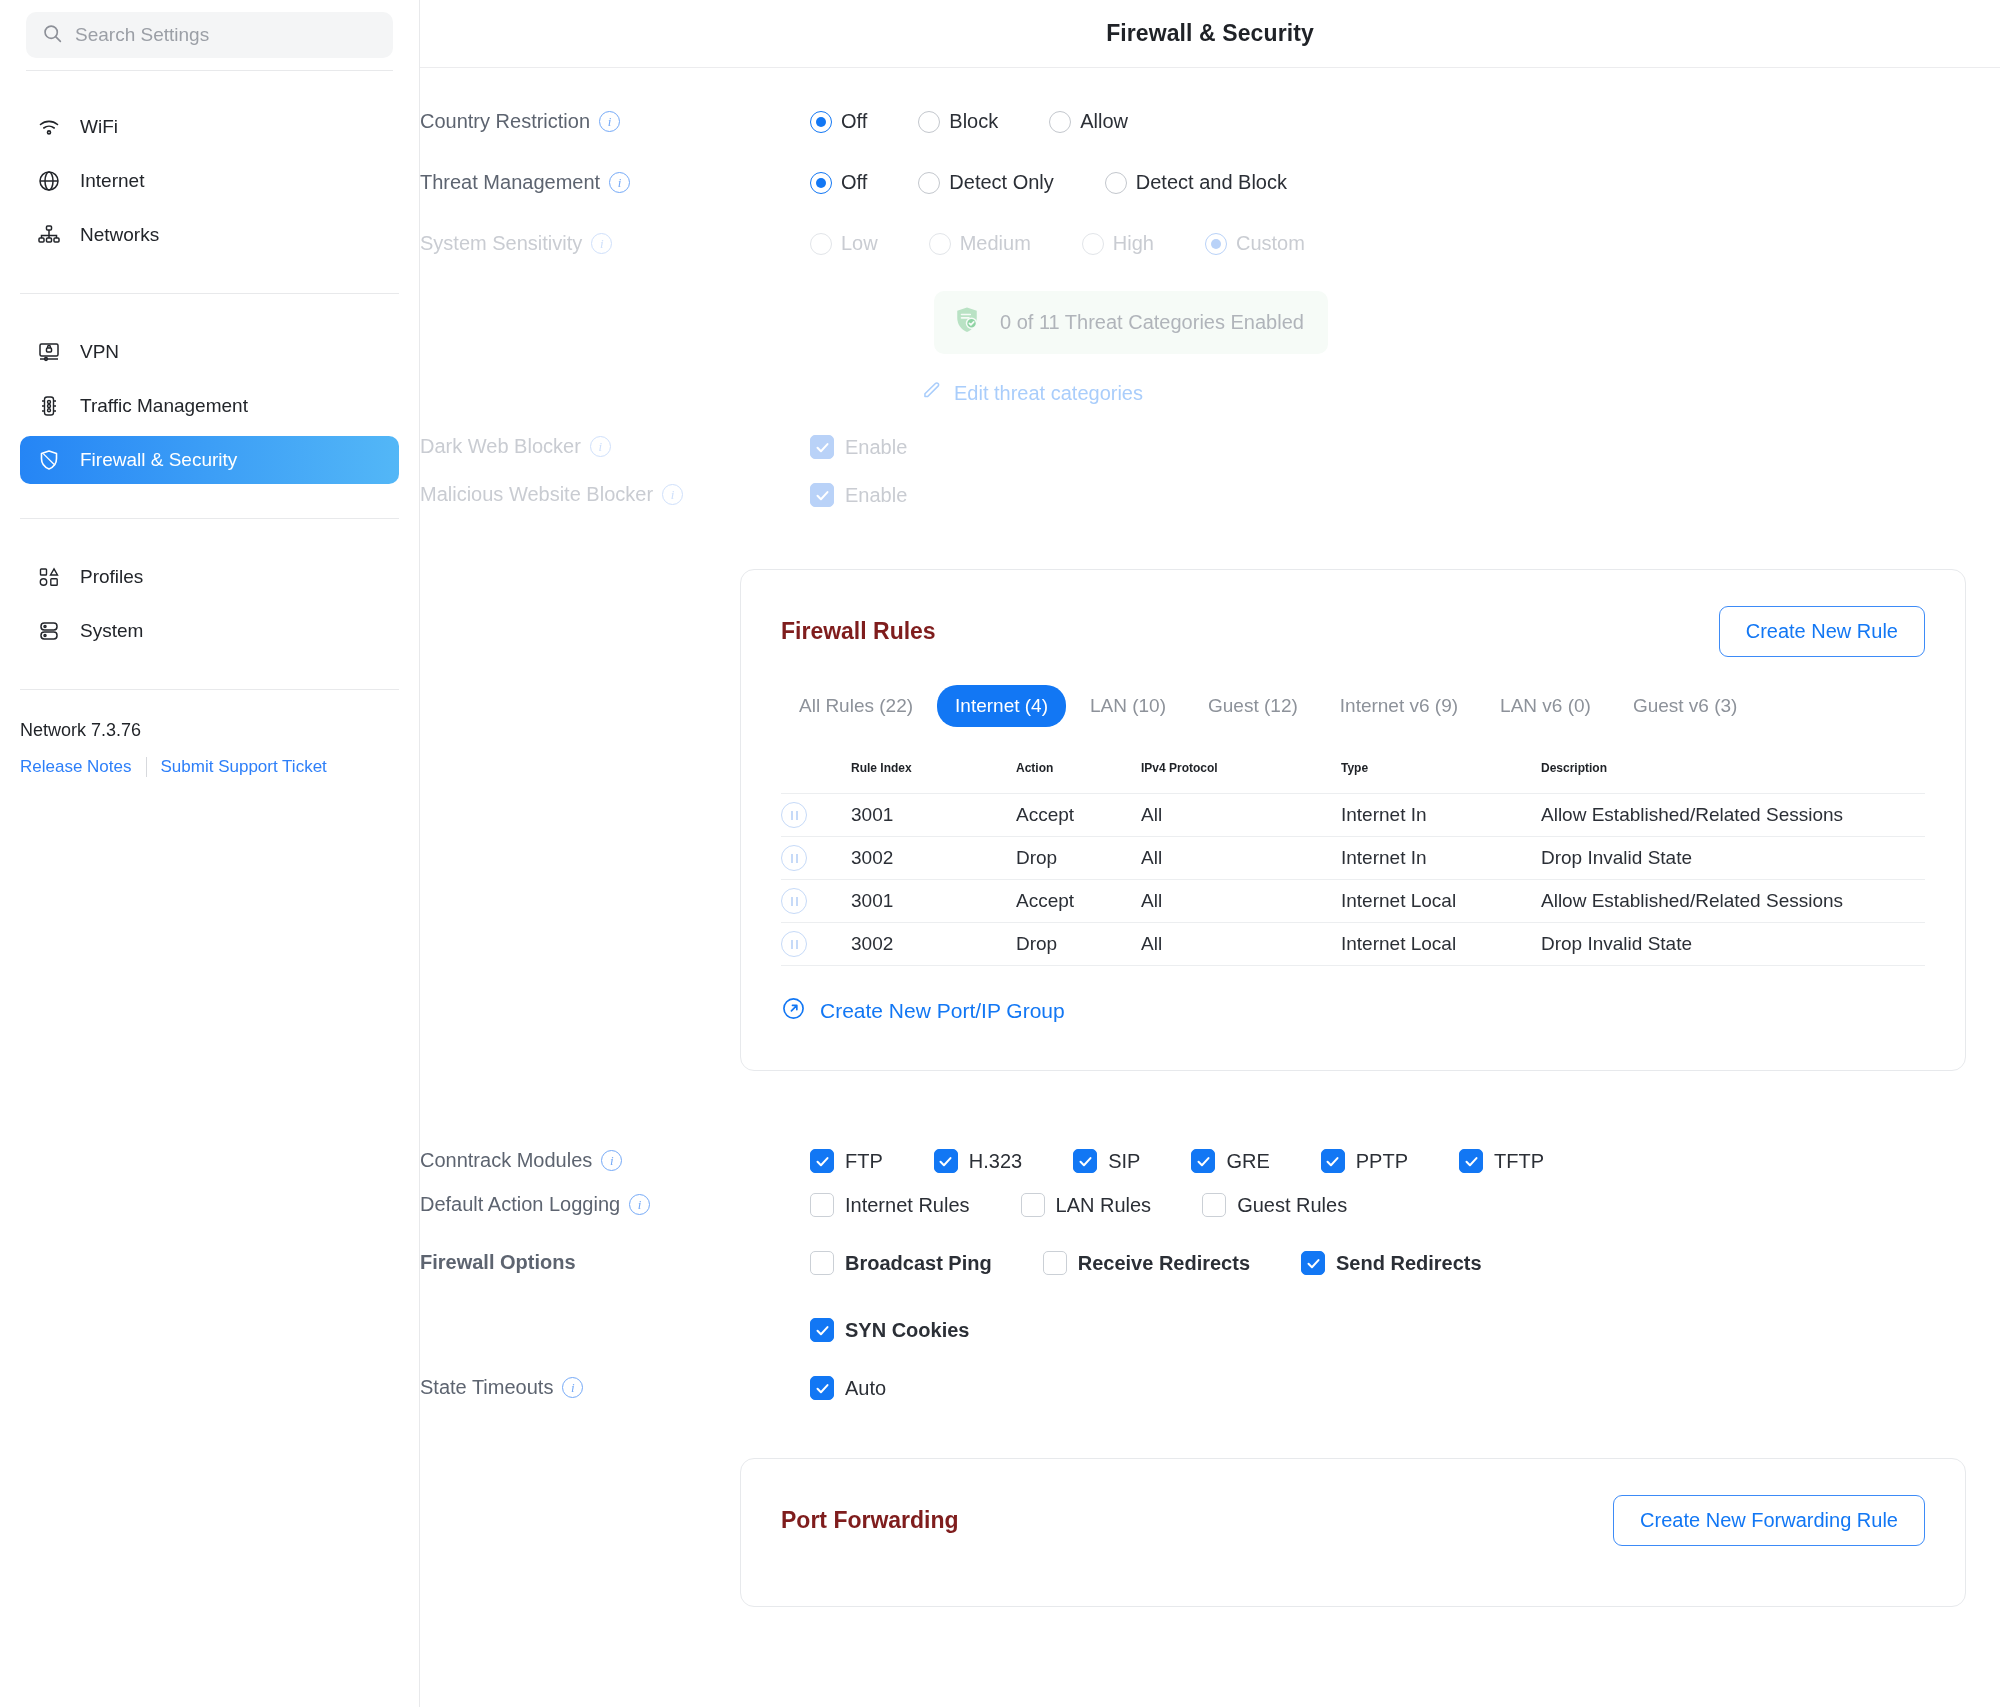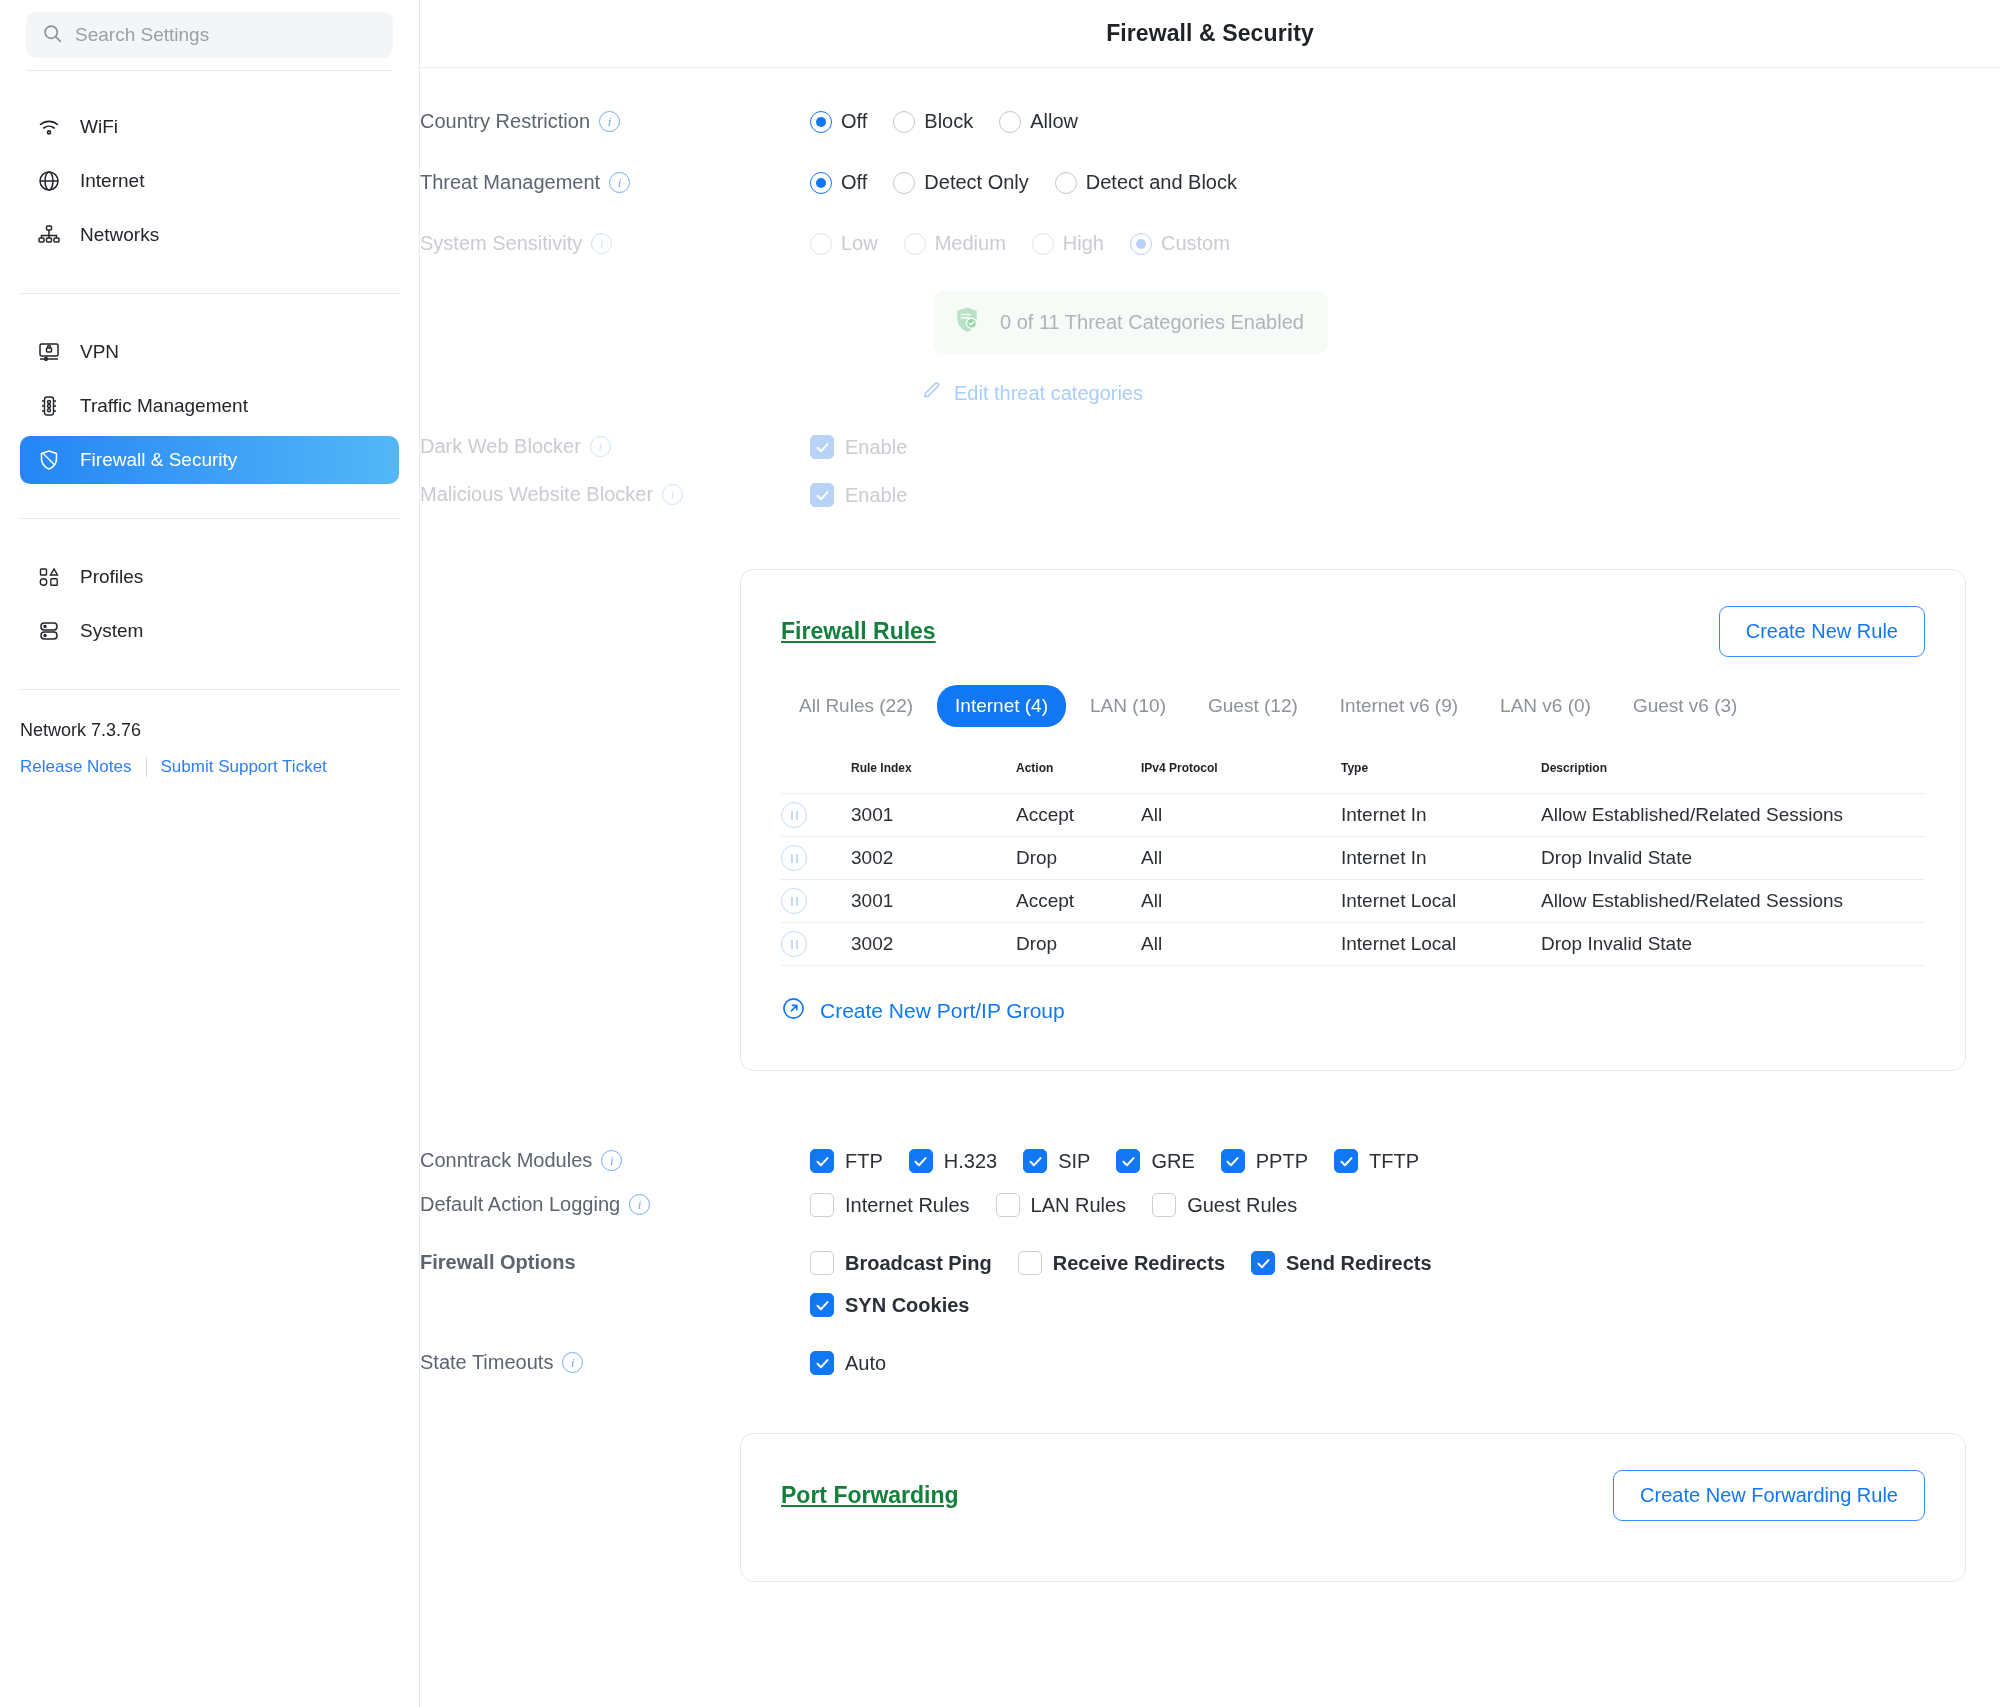--- a/index.html
+++ b/index.html
@@ -56,21 +56,21 @@
   .content { padding: 0; position: relative; }
 
   
   .srow { display: flex; align-items: flex-start; padding: 0 0 0 0; }
   .srow .lbl {
     width: 390px; flex: 0 0 390px; text-align: left;
     font-size: 20px; color: #5d6470;
     display: flex; align-items: center; gap: 9px;
     padding-left: 0;
   }
-  .srow .ctl { flex: 1 1 auto; display: flex; align-items: center; flex-wrap: wrap; }
+  .srow .ctl { flex: 1 1 auto; display: flex; align-items: center; flex-wrap: wrap; gap: 25px; }
   .srow.muted .lbl { color: #c9ccd2; }
 
   .info-ic { width: 21px; height: 21px; border-radius: 50%; border: 1.6px solid #74a9f7;
     color: #74a9f7; font-size: 13px; font-style: italic; font-family: "Liberation Serif", serif;
     display: inline-flex; align-items: center; justify-content: center; line-height: 1; flex: 0 0 21px; }
   .muted .info-ic { border-color: #cfe0fb; color: #cfe0fb; }
 
   
   .radio { display: inline-flex; align-items: center; gap: 9px; margin-right: 26px; font-size: 20px; color: #2b2f36; cursor: pointer; }
   .radio .dot { width: 22px; height: 22px; border-radius: 50%; border: 1.8px solid #c3c7cd; background: #fff;
@@ -97,21 +97,21 @@
     display: inline-flex; align-items: center; gap: 18px;
     background: #f6fbf7; border-radius: 10px;
     padding: 14px 24px 14px 18px;
     font-size: 20px; color: #b0b4ba;
   }
   .edit-link { display: inline-flex; align-items: center; gap: 12px; color: #a9cdfb; font-size: 20px; cursor: pointer; }
 
   
   .card { border: 1px solid #e7e9ec; border-radius: 14px; background: #fff; }
   .card-head { display: flex; align-items: center; justify-content: space-between; }
-  .card-title { font-size: 23px; font-weight: 700; color: #15803d; text-decoration: underline; }
+  .card-title { font-size: 23px; font-weight: 700; color: #7f1d1d; }
   .btn-outline {
     border: 1px solid #3d8bf7; color: #1277f4; background: #fff;
     border-radius: 9px; font-size: 20px; padding: 13px 26px; cursor: pointer;
     font-family: "Liberation Sans", sans-serif; white-space: nowrap;
   }
   .tabs { display: flex; align-items: center; gap: 6px; }
   .tab { font-size: 19px; color: #8d929a; padding: 10px 18px; border-radius: 20px; cursor: pointer; white-space: nowrap; }
   .tab.active { background: #1277f4; color: #fff; font-weight: 400; }
 
   table.rules { width: 100%; border-collapse: collapse; }

